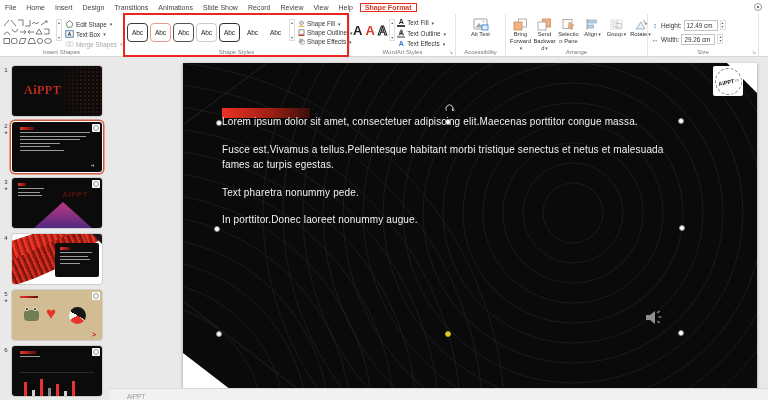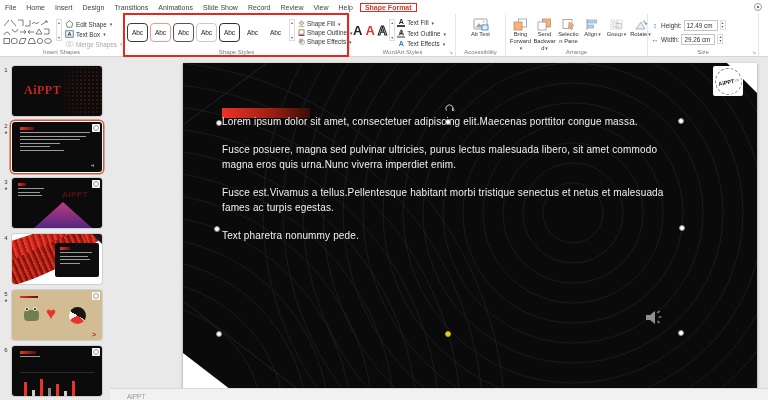--- a/index.html
+++ b/index.html
@@ -531,23 +531,23 @@
           <div class="stamp-circle">
             <span class="stamp-text">AiPPT</span>
               <span class="stamp-suffix">.cn</span>
           </div>
         </div>
 
         <div class="slide-redbar"></div>
 
         <div class="textbox">
           <p>Lorem ipsum dolor sit amet, consectetuer adipiscing elit.Maecenas porttitor congue massa.</p>
-          <p>Fusce posuere, magna sed pulvinar ultricies, purus lectus malesuada libero, sit amet commodo magna eros quis urna.Nunc viverra imperdiet enim.</p>
           <p>Fusce est.Vivamus a tellus.Pellentesque habitant morbi tristique senectus et netus et malesuada fames ac turpis egestas.</p>
           <p>Text pharetra nonummy pede.</p>
+          <p>In porttitor.Donec laoreet nonummy augue.</p>
         </div>
 
         <svg class="rotate-h" width="11" height="11" viewBox="0 0 11 11">
             <path d="M2.5,7.5 A3.6,3.6 0 1 1 8.5,7.5 M8.5,7.5 L8.5,5.3 M8.5,7.5 L10.5,7" fill="none" stroke="#cfcfcf" stroke-width="1"></path>
           </svg>
         <div class="h" style="left:33px;top:57px"></div>
         <div class="h" style="left:262px;top:56px"></div>
         <div class="h" style="left:495px;top:55px"></div>
         <div class="h" style="left:31px;top:163px"></div>
         <div class="h" style="left:496px;top:162px"></div>

